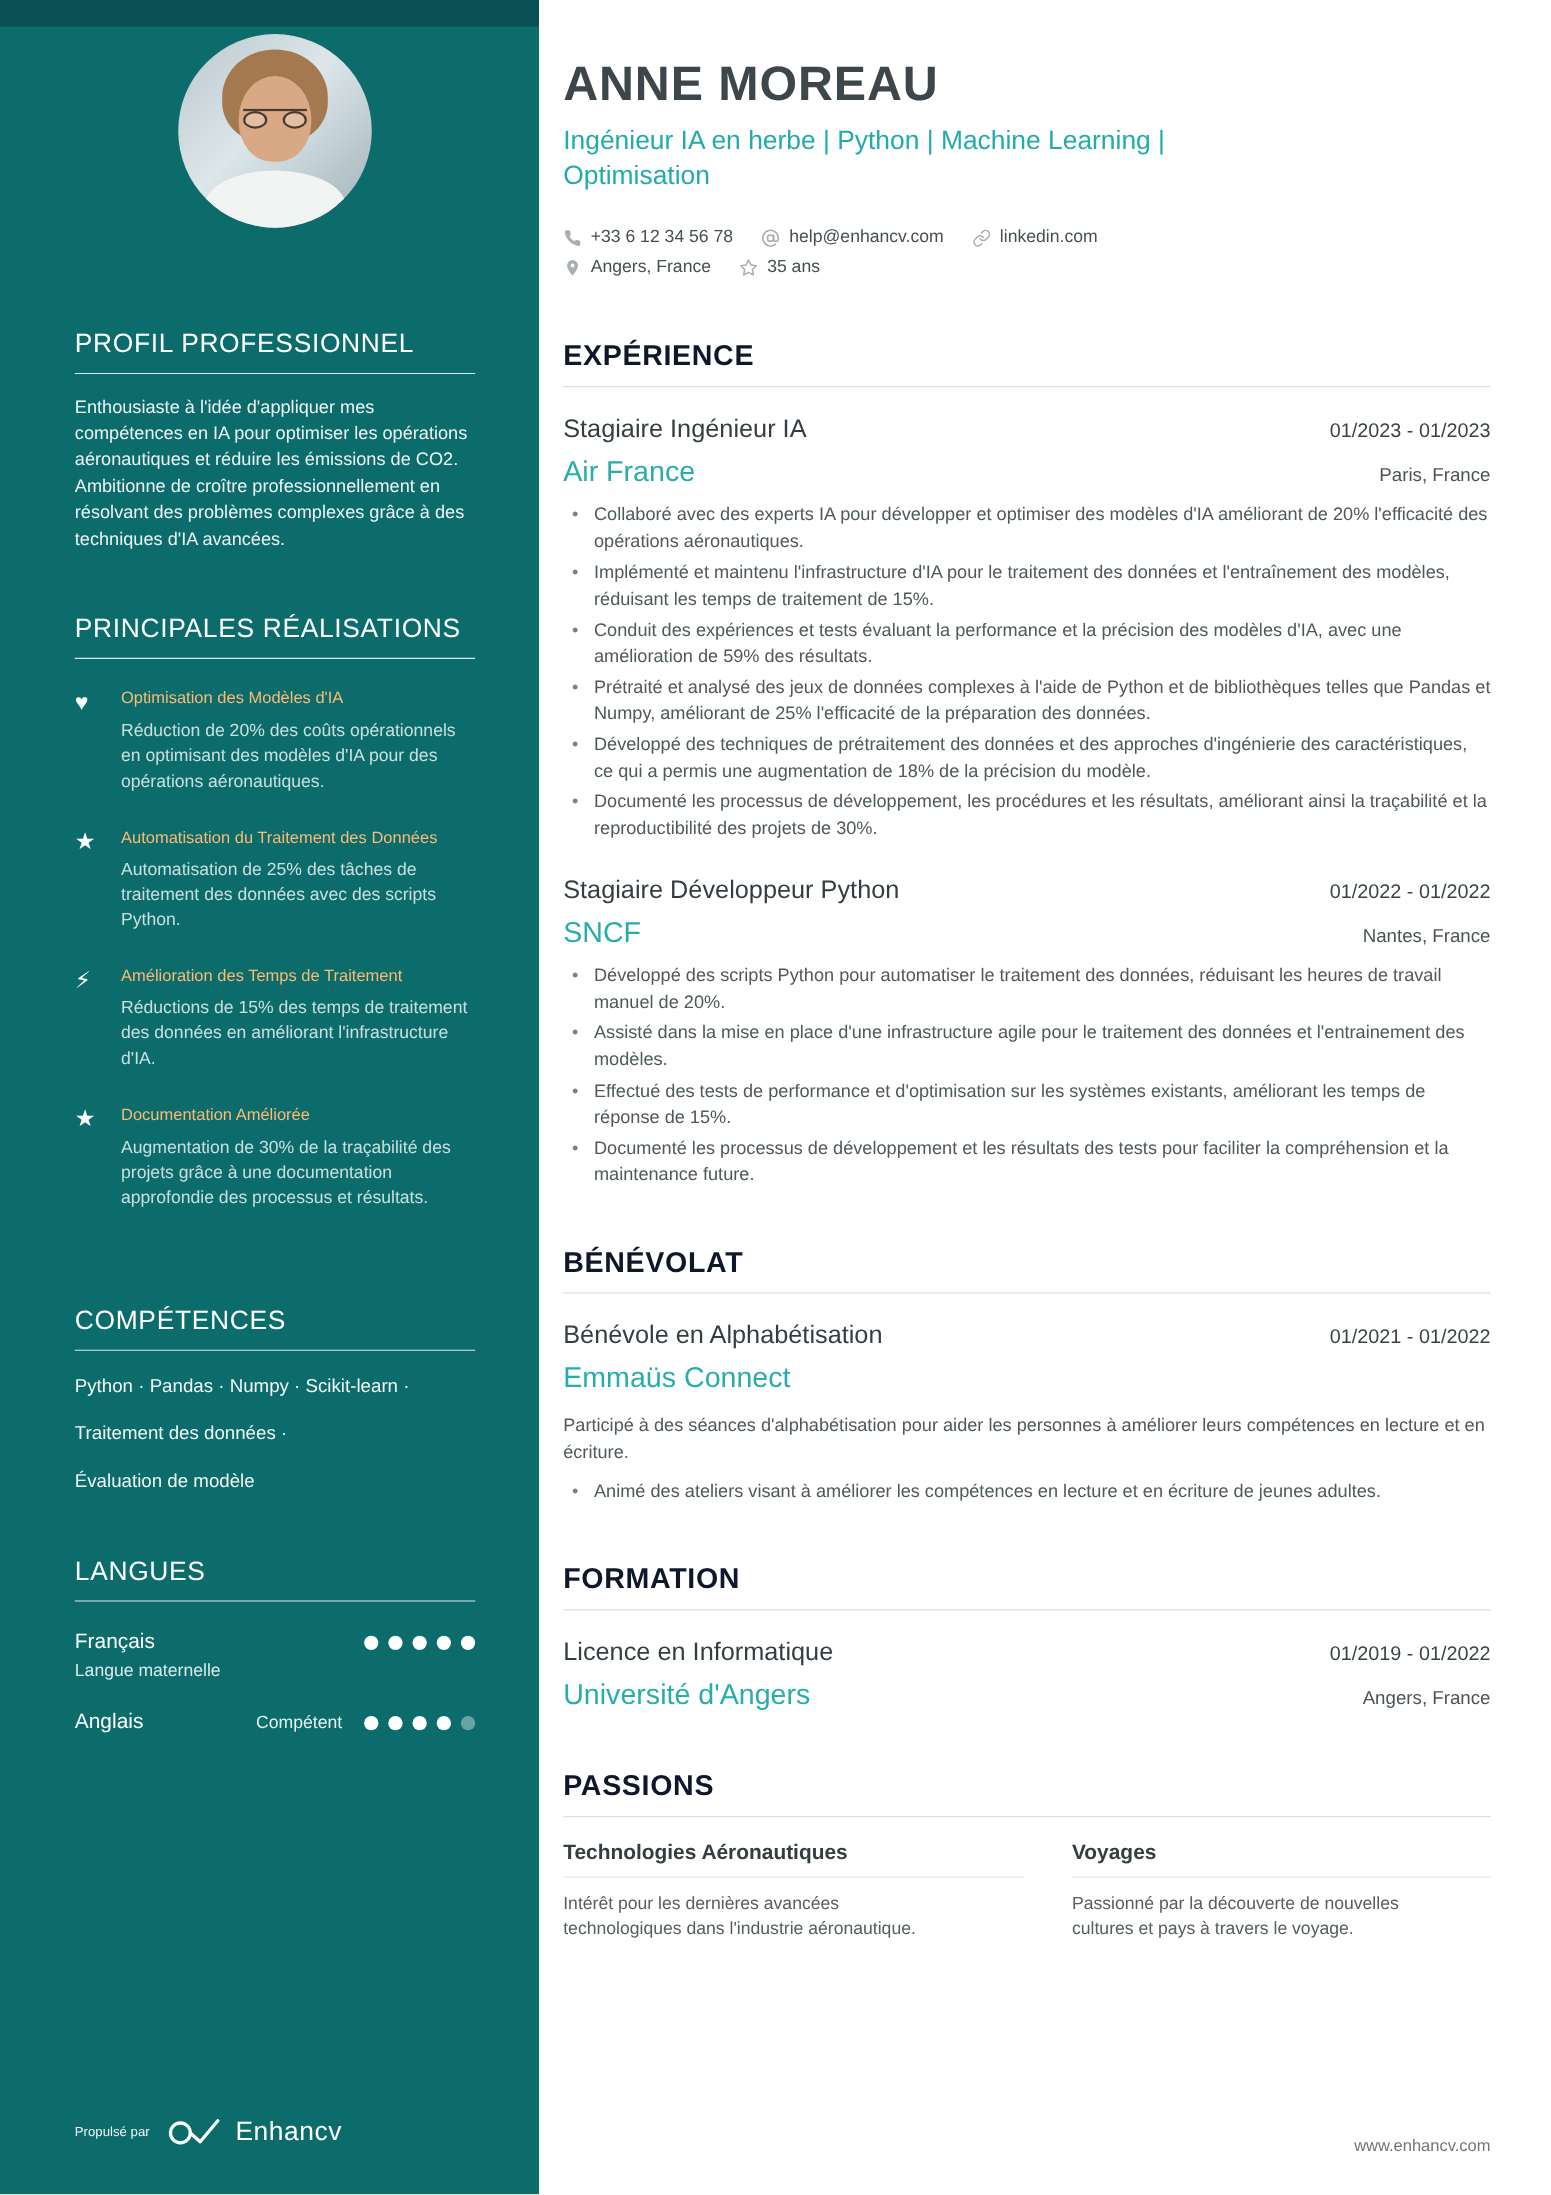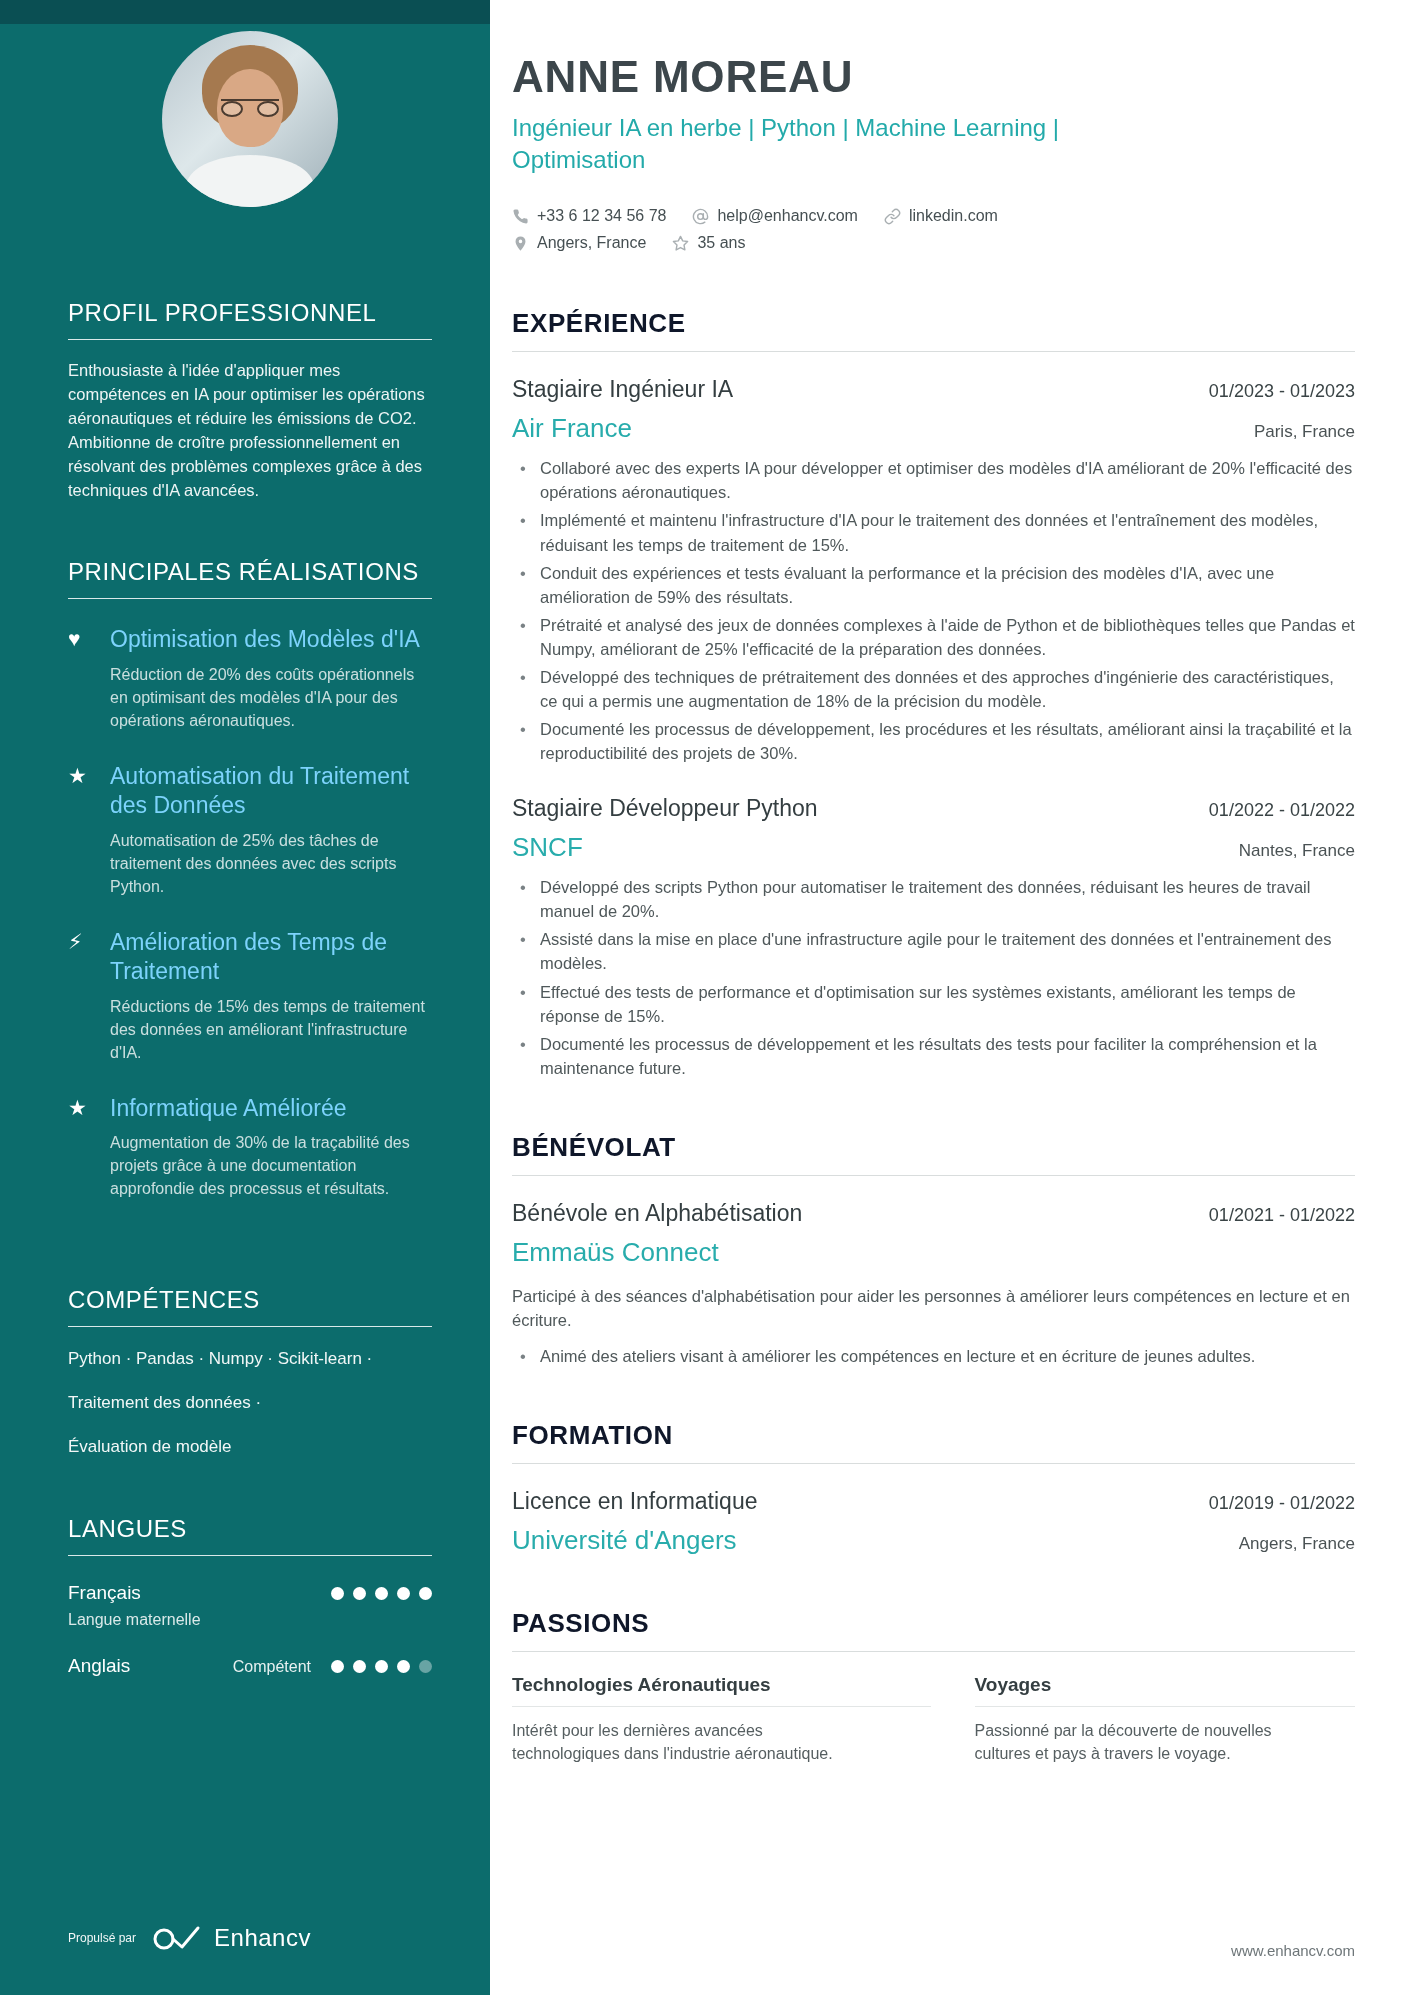--- a/index.html
+++ b/index.html
@@ -25,21 +25,21 @@
 
   .sb-section { margin-top:56px; }
   .sb-section.first { margin-top:92px; }
   .sb-heading { font-size:24px; font-weight:400; letter-spacing:.6px; color:#ffffff;
                 padding-bottom:12px; border-bottom:1.5px solid rgba(255,255,255,.85); }
   .sb-par { margin-top:18px; font-size:16.5px; line-height:1.46; color:rgba(255,255,255,.93); }
 
   .ach-list { margin-top:26px; }
   .ach-item { display:flex; margin-bottom:30px; }
   .ach-icon { width:42px; flex:0 0 42px; font-size:21px; line-height:1.3; color:#fff; }
-  .ach-title { font-size:23px; line-height:1.28; color:#7dd3fc; }
+  .ach-title { font-size:15px; line-height:1.28; color:#fdba74; }
   .ach-desc { margin-top:8px; font-size:16px; line-height:1.44; color:rgba(255,255,255,.78); }
 
   .skill-line { margin-top:20px; font-size:17px; line-height:1.4; color:rgba(255,255,255,.95); }
 
   .lang-row { margin-top:26px; display:flex; align-items:flex-start; }
   .lang-main { flex:1 1 auto; }
   .lang-name { font-size:19px; color:#fff; }
   .lang-sub { margin-top:7px; font-size:16px; color:rgba(255,255,255,.85); }
   .lang-inline-label { font-size:16px; color:rgba(255,255,255,.9); margin-right:20px; margin-top:3px; }
   .dots { display:flex; gap:9px; margin-top:5px; }
@@ -126,21 +126,21 @@
         <div class="ach-item">
           <span class="ach-icon">⚡</span>
           <div>
             <div class="ach-title">Amélioration des Temps de Traitement</div>
             <div class="ach-desc">Réductions de 15% des temps de traitement des données en améliorant l'infrastructure d'IA.</div>
           </div>
         </div>
         <div class="ach-item">
           <span class="ach-icon">★</span>
           <div>
-            <div class="ach-title">Informatique Améliorée</div>
+            <div class="ach-title">Documentation Améliorée</div>
             <div class="ach-desc">Augmentation de 30% de la traçabilité des projets grâce à une documentation approfondie des processus et résultats.</div>
           </div>
         </div>
       </div>
     </section>
 
     <section class="sb-section">
       <h2 class="sb-heading">COMPÉTENCES</h2>
       <div class="skill-line">Python · Pandas · Numpy · Scikit-learn ·</div>
       <div class="skill-line">Traitement des données ·</div>

